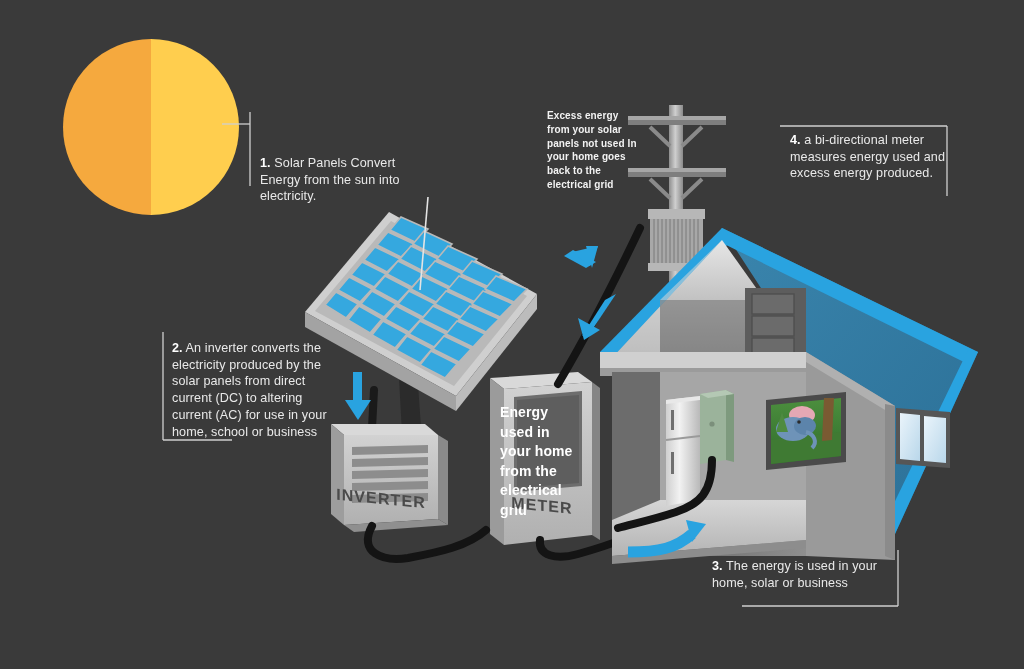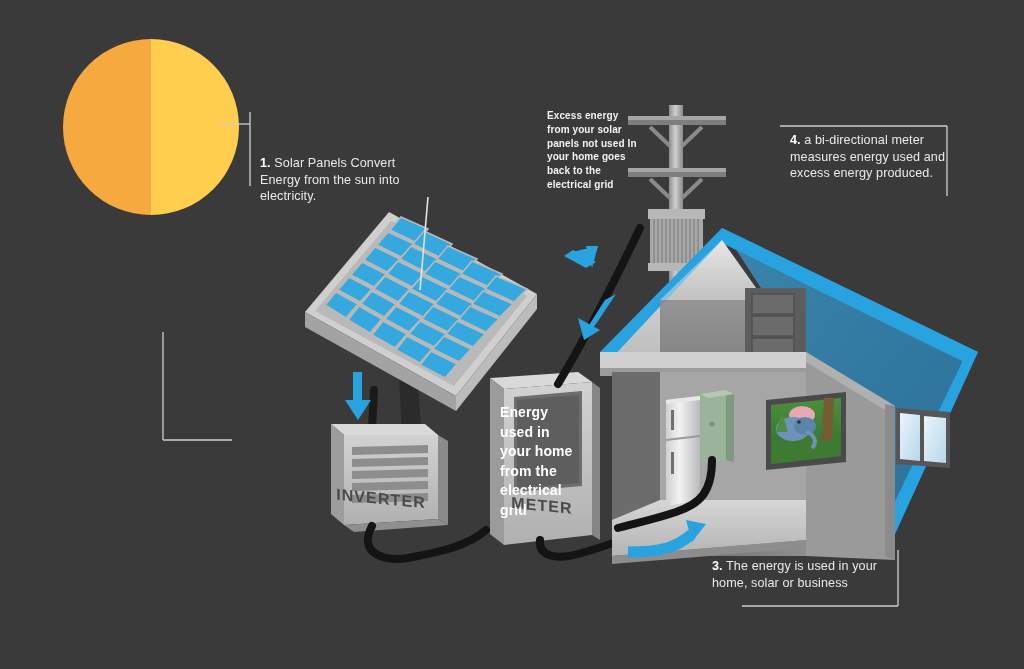--- a/index.html
+++ b/index.html
@@ -330,20 +330,23 @@
       </g>
     </g>
 
     <path d="M596 245 L640 232" stroke="#141414" stroke-width="0" fill="none"></path>
   </svg>
 
   <div class="callout c1">
     <b>1.</b><span> Solar Panels Convert Energy from the sun into electricity.</span>
   </div>
 
+  <div class="callout c2">
+    <b>2.</b><span> An inverter converts the electricity produced by the solar panels from direct current (DC) to altering current (AC) for use in your home, school or business</span>
+  </div>
 
   <div class="callout c3">
     <b>3.</b><span> The energy is used in your home, solar or business</span>
   </div>
 
   <div class="callout c4">
     <b>4.</b><span> a bi-directional meter measures energy used and excess energy produced.</span>
   </div>
 
   <div class="excess">Excess energy from your solar panels not used In your home goes back to the electrical grid</div>

